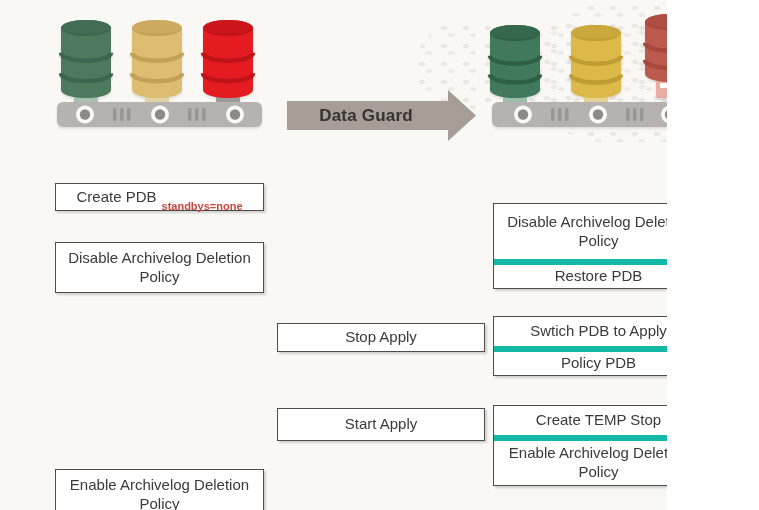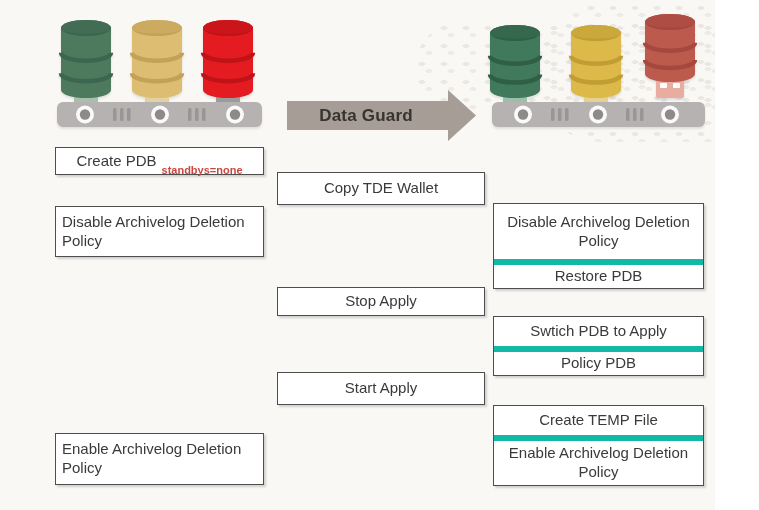--- a/index.html
+++ b/index.html
@@ -5,21 +5,20 @@
   html,body{margin:0;padding:0;}
   body{
     font-family:"Liberation Sans", sans-serif;
     background:#ffffff;
   }
   .stage{
     position:relative;
     width:667px;height:510px;
     background:#faf8f5;
     overflow:hidden;
-    padding-left:48px;
   }
   
   .texture{
     position:absolute;
     background-image:
       radial-gradient(5px 2.5px at 7px 6px, #e9e5e0 70%, transparent 75%),
       radial-gradient(5px 2.5px at 14px 13px, #ece8e3 70%, transparent 75%);
     background-size:22px 18px;
     opacity:.85;
   }
@@ -39,23 +38,25 @@
     font-size:17px;font-weight:bold;color:#38332f;letter-spacing:.2px;
   }
 
   
   .step{
     position:absolute;
     background:#ffffff;
     border:1px solid #4d4d4d;
     box-sizing:border-box;
     display:flex;align-items:center;justify-content:center;
+    text-align:center;
     font-size:15px;color:#3a3a3a;line-height:1.25;
     box-shadow:1.5px 1.5px 2px rgba(0,0,0,.16);
     padding:2px 6px;
+    margin-top:36px;
   }
   .step .annotation{
     color:#c9473f;font-weight:bold;font-size:11px;margin-left:5px;
     position:relative;top:10px;
   }
   .stack{
     position:absolute;
     background:#ffffff;
     border:1px solid #4d4d4d;
     box-sizing:border-box;
@@ -163,23 +164,20 @@
     <span>Create PDB</span>
     <span class="annotation">standbys=none</span>
   </div>
   <div class="step col-left" style="top:206px;height:51px;">
     <span>Disable Archivelog Deletion Policy</span>
   </div>
   <div class="step col-left" style="top:433px;height:52px;">
     <span>Enable Archivelog Deletion Policy</span>
   </div>
 
-  <div class="step col-mid" style="top:172px;height:33px;">
-    <span>Copy TDE Wallet</span>
-  </div>
   <div class="step col-mid" style="top:287px;height:29px;">
     <span>Stop Apply</span>
   </div>
   <div class="step col-mid" style="top:372px;height:33px;">
     <span>Start Apply</span>
   </div>
 
   <div class="stack col-right" style="top:203px;">
     <div class="row" style="height:55px;">
       <span>Disable Archivelog Deletion Policy</span>
@@ -193,20 +191,20 @@
     <div class="row" style="height:29px;">
       <span>Swtich PDB to Apply</span>
     </div>
     <div class="row" style="height:29px;">
       <span>Policy PDB</span>
     </div>
   </div>
 
   <div class="stack col-right" style="top:405px;">
     <div class="row" style="height:29px;">
-      <span>Create TEMP File</span>
+      <span>Create TEMP Stop</span>
     </div>
     <div class="row" style="height:50px;">
       <span>Enable Archivelog Deletion Policy</span>
     </div>
   </div>
 
 </div>
 
 </body></html>

